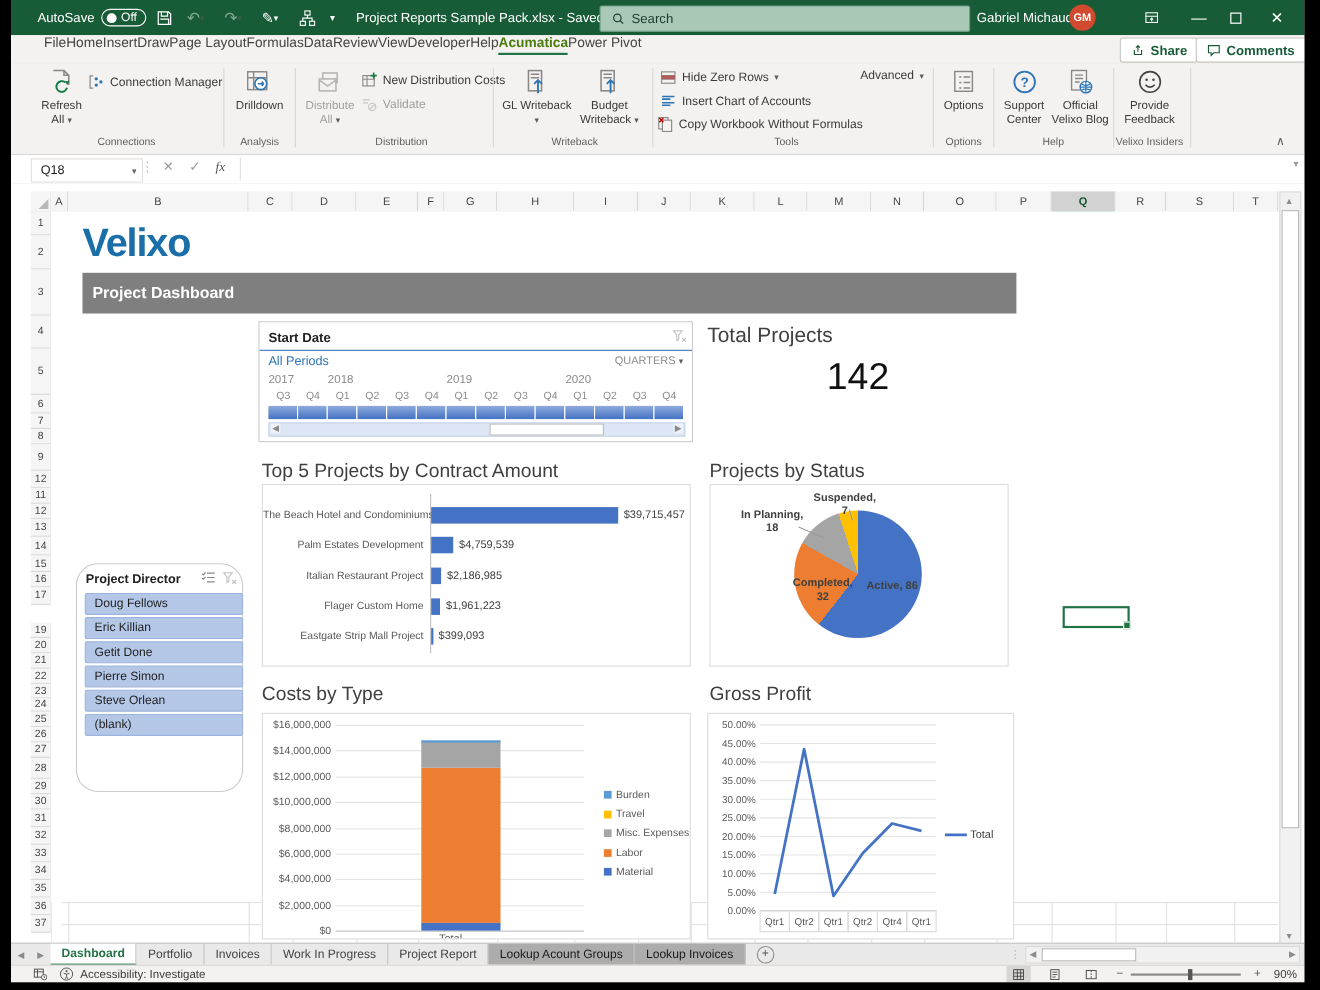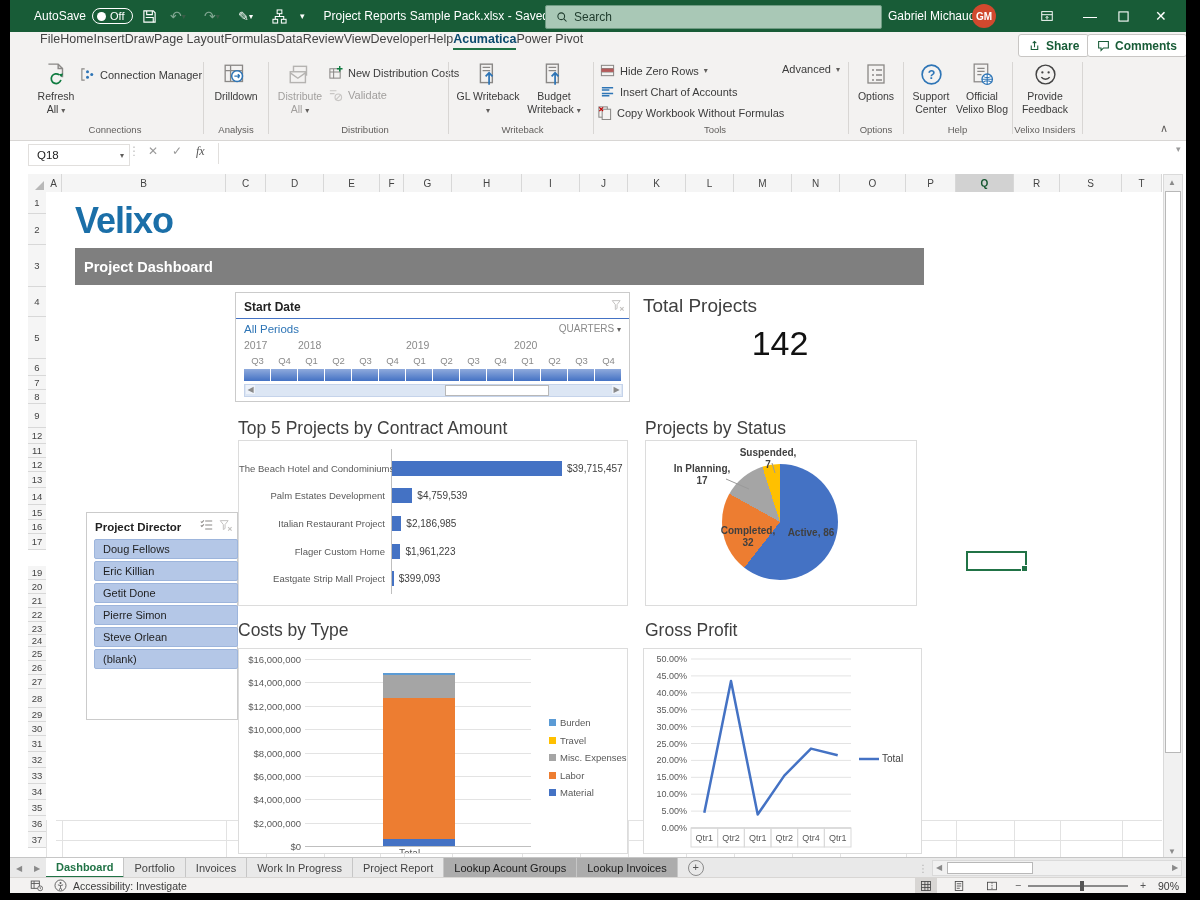--- a/index.html
+++ b/index.html
@@ -11,21 +11,21 @@
   .tb{position:absolute;top:0;height:32px;display:flex;align-items:center;color:#fff;}
   .autosave-pill{border:1px solid #fff;border-radius:9px;padding:1px 7px 1px 4px;margin-left:6px;display:flex;align-items:center;gap:4px;font-size:11px;}
   .autosave-dot{width:9px;height:9px;border-radius:50%;background:#fff;display:inline-block;}
   .dim{opacity:.45;}
   .searchbox{position:absolute;left:535px;top:5px;width:325px;height:22px;background:#A9C8B6;border:1px solid #6E9B82;border-radius:2px;display:flex;align-items:center;gap:6px;padding-left:10px;color:#1E3B2C;font-size:12px;}
   .avatar{width:24px;height:24px;border-radius:50%;background:#D1492E;color:#fff;font-size:10px;font-weight:bold;display:flex;align-items:center;justify-content:center;}
   
   #menurow{position:absolute;left:0;top:32px;width:100%;height:26px;background:#F3F2F1;border-bottom:1px solid #E1DFDD;}
   #menu-tabs{position:absolute;left:30px;top:0;height:26px;display:flex;align-items:flex-start;font-size:12.5px;color:#444;}
   .mtab{cursor:default;white-space:nowrap;}
-  .mtab.active{font-weight:bold;color:#0c4a6e;border-bottom:2.5px solid #217346;padding-bottom:2px;}
+  .mtab.active{font-weight:bold;color:#4d7c0f;border-bottom:2.5px solid #217346;padding-bottom:2px;}
   .chipbtn{position:absolute;top:2px;height:21px;background:#fff;border:1px solid #C8C6C4;border-radius:3px;display:flex;align-items:center;gap:5px;padding:0 9px;font-size:12px;color:#185C37;font-weight:bold;}
   
   #ribbon{position:absolute;left:0;top:58px;width:100%;height:82px;background:#F3F2F1;border-bottom:1px solid #D8D6D4;}
   .rsep{position:absolute;top:4px;width:1px;height:72px;background:#D8D6D4;}
   .glabel{position:absolute;top:66px;font-size:9.5px;color:#605E5C;text-align:center;white-space:nowrap;}
   .rbl{position:absolute;top:4px;text-align:center;font-size:10.5px;color:#3b3b3b;line-height:1.2;}
   .rbl .ric{height:28px;display:flex;align-items:flex-start;justify-content:center;}
   .rbs{position:absolute;display:flex;align-items:center;gap:5px;font-size:11px;color:#3b3b3b;white-space:nowrap;}
   .disabled{color:#A19F9D;}
   .chev{font-size:8px;color:#605E5C;}
@@ -483,21 +483,21 @@
             <div class="gridline-h" style="left: 10px; top: 648px; width: 1120px;"></div>
           </div>
 
       <div class="abs" style="left:29px;top:8px;font-size:36px;font-weight:bold;letter-spacing:-1px;color:#1B6FA8;">Velixo</div>
 
       <div class="banner" style="left:29px;top:56px;width:840px;height:37px;">
             <span>Project Dashboard</span>
           </div>
 
 
-      <div class="slicer" style="left:40px;top:320px;width:150px;height:206px;">
+      <div class="slicer" style="left:23px;top:320px;width:150px;height:206px;border-radius:20px;">
         <div class="slicer-head">Project Director</div>
         <div class="slicer-icons">
           <svg width="15" height="14" viewBox="0 0 16 16">
                 <g stroke="#8A8886" fill="none" stroke-width="1.2">
                   <path d="M6.5 3.5h8M6.5 8h8M6.5 12.5h8M1.5 4l1.2 1.2L5 2.8M1.5 8.5l1.2 1.2L5 7.3"></path>
                 </g>
               </svg>
           <svg width="15" height="14" viewBox="0 0 16 16">
                 <path d="M2 3h9L7.5 7.5V12l-2 1.2V7.5z" fill="none" stroke="#C2C0BE" stroke-width="1.1"></path>
                 <path d="M11 10.5l4 4M15 10.5l-4 4" stroke="#C2C0BE" stroke-width="1.2"></path>
@@ -588,21 +588,21 @@
             <div class="bar-val" style="left: 159.708px; top: 132px;">$399,093</div>
           </div>
 
       <div class="ctitle" style="left:599px;top:226px;">Projects by Status</div>
       <div class="chartbox" style="left:599px;top:248px;width:270px;height:164px;" id="piebox">
             <div class="abs" style="left: 76px; top: 23px; width: 116px; height: 116px; border-radius: 50%; background: conic-gradient(rgb(68, 114, 196) 0deg, rgb(68, 114, 196) 218.028deg, rgb(237, 125, 49) 218.028deg, rgb(237, 125, 49) 299.155deg, rgb(165, 165, 165) 299.155deg, rgb(165, 165, 165) 342.254deg, rgb(255, 192, 0) 342.254deg, rgb(255, 192, 0) 360deg);"></div>
             <div class="pielab" style="left: 125px; top: 86px; width: 80px;">Active, 86</div>
             <div class="pielab" style="left: 62px; top: 84px; width: 80px;">Completed,
 32</div>
             <div class="pielab" style="left: 16px; top: 22px; width: 80px;">In Planning,
-17</div>
+18</div>
             <div class="pielab" style="left: 82px; top: 6px; width: 80px;">Suspended,
 7</div>
             <svg width="270" height="164" style="position: absolute; left: 0px; top: 0px; pointer-events: none;">
               <path d="M80 38L103 48" stroke="#9a9a9a" fill="none"></path>
               <path d="M126 22L129 32" stroke="#9a9a9a" fill="none"></path>
             </svg>
           </div>
 
       <div class="ctitle" style="left:192px;top:428px;">Costs by Type</div>
       <div class="chartbox" style="left:192px;top:456px;width:388px;height:204px;" id="costsbox">

